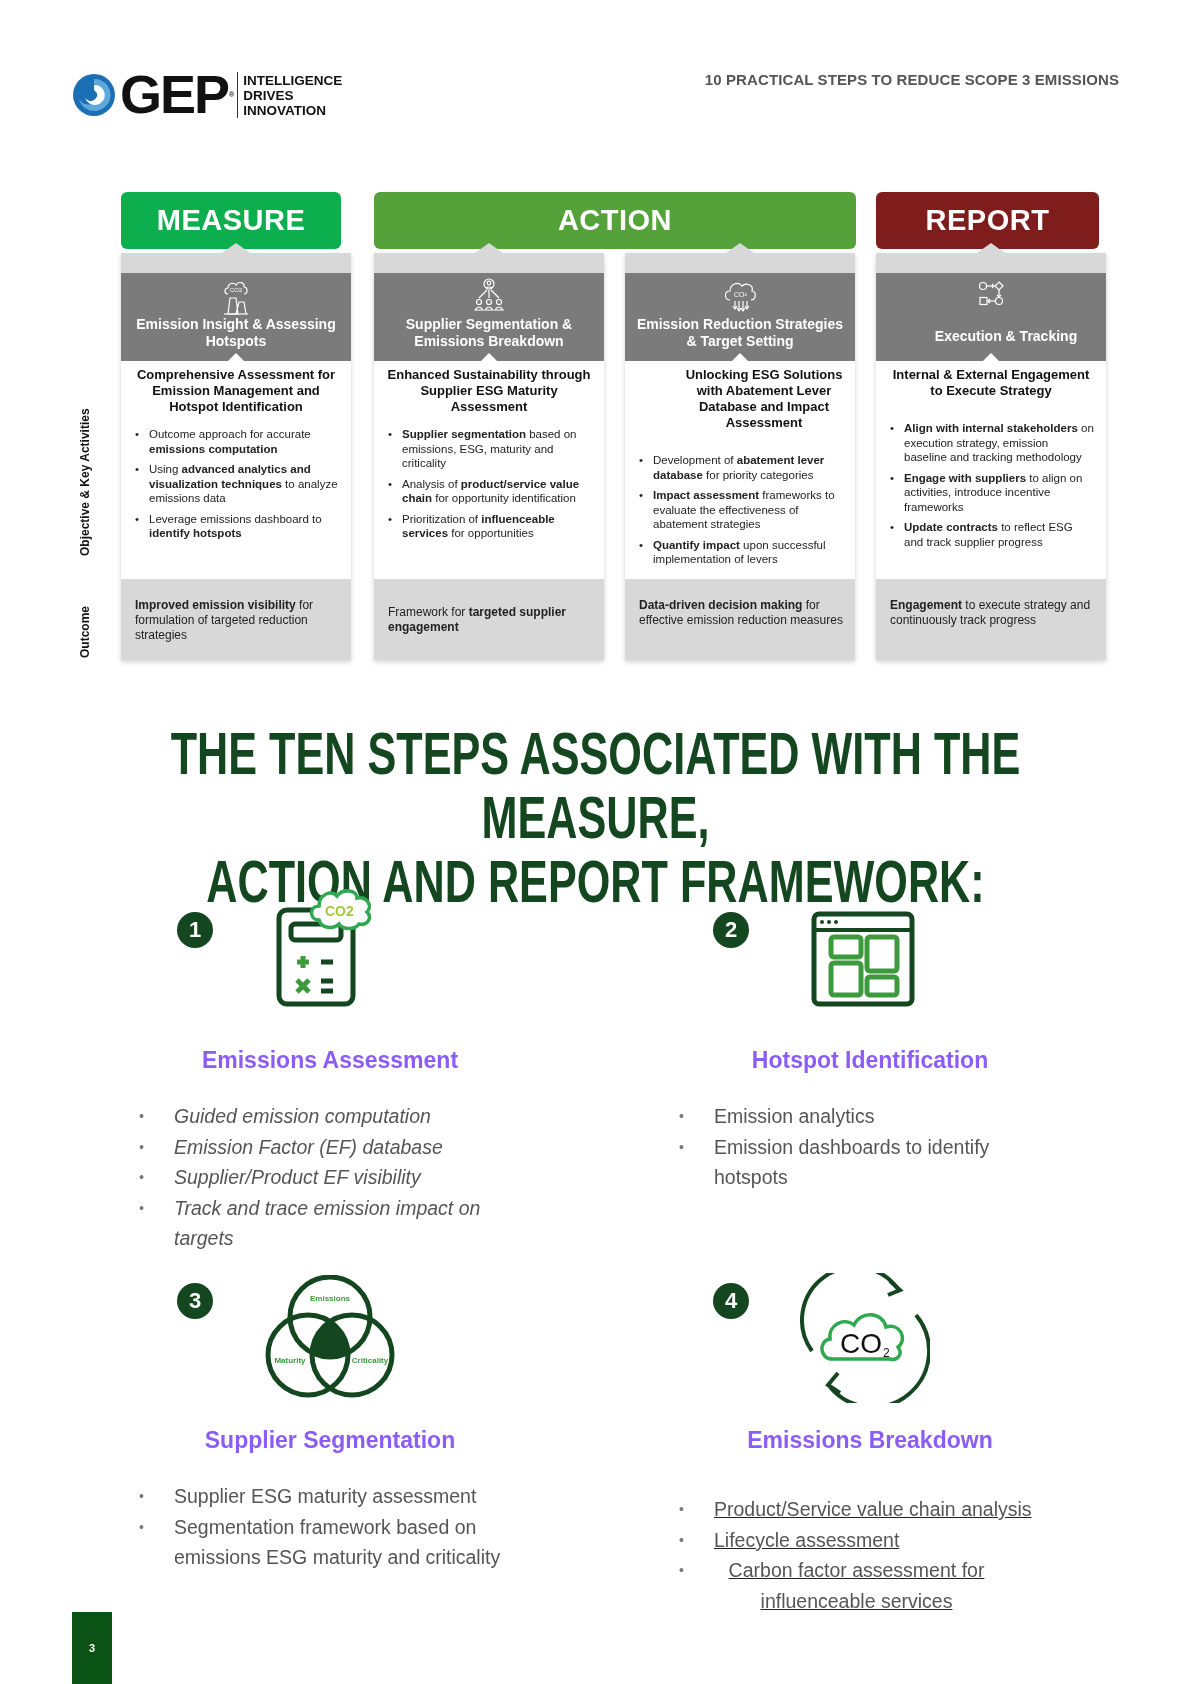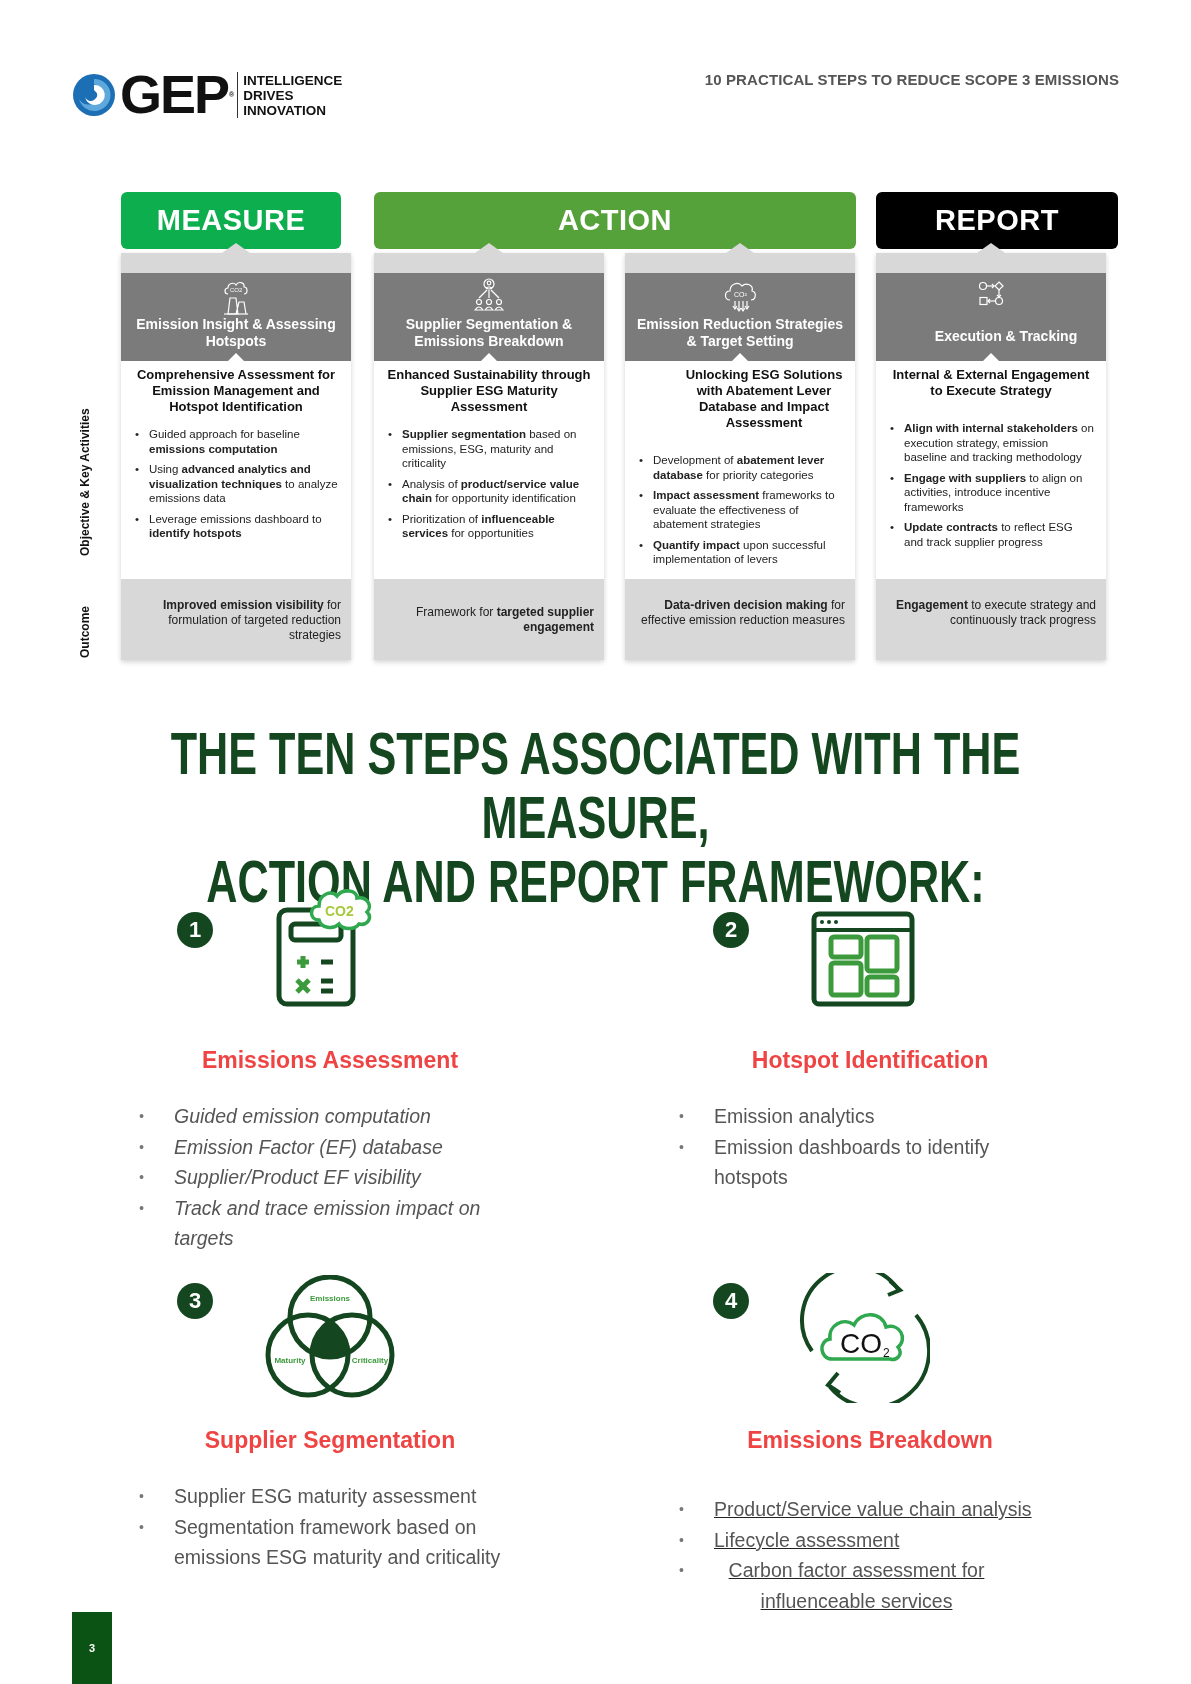--- a/index.html
+++ b/index.html
@@ -22,30 +22,30 @@
   .col .head { position: absolute; top: 20px; left: 0; right: 0; height: 88px; background: #7b7b7b; color: #fff; text-align: center; }
   .col .head .icon { display: block; margin: 3px auto 0; width: 40px; height: 40px; }
   .col .head .htitle { font-size: 14px; font-weight: 700; line-height: 17px; padding: 0 6px; }
   .col .head .tri2 { position: absolute; bottom: 0; left: 50%; margin-left: -8px; width: 0; height: 0; border-left: 8px solid transparent; border-right: 8px solid transparent; border-bottom: 8px solid #fff; }
   .col .body { position: absolute; top: 108px; left: 0; right: 0; height: 218px; background: #fff; padding: 6px 12px 0 12px; }
   .col .obj { font-size: 13px; font-weight: 700; text-align: center; line-height: 16px; color: #111; margin-bottom: 12px; }
   .col ul { list-style: none; }
   .col li { font-size: 11.5px; line-height: 14.5px; color: #222; position: relative; padding-left: 16px; margin-bottom: 6px; }
   .col li::before { content: "•"; position: absolute; left: 2px; top: 0; }
   .col li b { font-weight: 700; }
-  .col .outcome { position: absolute; top: 340px; left: 14px; right: 10px; font-size: 12px; line-height: 15px; color: #222; text-align: right; }
+  .col .outcome { position: absolute; top: 340px; left: 14px; right: 10px; font-size: 12px; line-height: 15px; color: #222; }
   .vlabel { position: absolute; font-size: 12px; font-weight: 700; color: #111; transform: rotate(-90deg); transform-origin: left top; white-space: nowrap; }
 
   
   .bigtitle { position: absolute; top: 722px; left: 0; width: 1191px; text-align: center; color: #14471f; font-family: "Liberation Sans Narrow", "Liberation Sans", sans-serif; font-weight: 700; font-size: 60px; line-height: 64px; transform: scaleX(0.72); transform-origin: center top; letter-spacing: 0px; }
 
   
   .step-num { position: absolute; width: 36px; height: 36px; border-radius: 50%; background: #14471f; color: #fff; font-weight: 700; font-size: 22px; display: flex; align-items: center; justify-content: center; }
   .step-icon { position: absolute; }
-  .step-title { position: absolute; font-size: 23px; font-weight: 700; color: #ef4444; text-align: center; }
+  .step-title { position: absolute; font-size: 23px; font-weight: 700; color: #8b5cf6; text-align: center; }
   .step-list { position: absolute; list-style: none; }
   .step-list li { position: relative; padding-left: 35px; font-size: 19.5px; line-height: 30.5px; color: #555; }
   .step-list li::before { content: "•"; position: absolute; left: 0; top: 0; font-size: 14px; color: #777; }
 
   .page-num { position: absolute; left: 72px; top: 1612px; width: 40px; height: 72px; background: #0a5314; color: #fff; font-size: 11px; font-weight: 700; display: flex; align-items: center; justify-content: center; }
 </style>
 </head>
 <body>
 
 <div class="logo">
@@ -63,38 +63,38 @@
     <div>INNOVATION</div>
   </div>
 </div>
 <div class="doc-title">10 PRACTICAL STEPS TO REDUCE SCOPE 3 EMISSIONS</div>
 
 <div class="vlabel" style="left:78px; top:556px;">Objective &amp; Key Activities</div>
 <div class="vlabel" style="left:78px; top:658px;">Outcome</div>
 
 <div class="phase" style="left:121px; width:220px; background:#0cae4e;">MEASURE</div>
 <div class="phase" style="left:374px; width:482px; background:#55a13a;">ACTION</div>
-<div class="phase" style="left:876px; width:242px; background:#000000;">REPORT</div>
+<div class="phase" style="left:876px; width:223px; background:#7f1d1d;">REPORT</div>
 
 <div class="col" style="left:121px;">
   <div class="tri"></div>
   <div class="head">
     <svg class="icon" viewBox="0 0 40 40" fill="none" stroke="#fff" stroke-width="1.2">
       <path d="M12 18 C8 18 8 12 12 12 C12 7 18 6 20 9 C22 5 29 6 28 11 C32 11 32 18 28 18"></path>
       <text x="14" y="16" font-size="6" fill="#fff" stroke="none" font-family="Liberation Sans, sans-serif">CO2</text>
       <path d="M12 38 L14 22 L20 22 L22 38 Z M20 38 L23 26 L28 26 L30 38"></path>
       <line x1="8" y1="38" x2="32" y2="38"></line>
     </svg>
     <div class="htitle">Emission Insight &amp; Assessing Hotspots</div>
     <div class="tri2"></div>
   </div>
   <div class="body">
     <div class="obj">Comprehensive Assessment for Emission Management and Hotspot Identification</div>
     <ul>
-      <li><span>Guided approach for baseline </span><b>emissions computation</b><span></span></li>
+      <li><span>Outcome approach for accurate </span><b>emissions computation</b><span></span></li>
       <li><span>Using </span><b>advanced analytics and visualization techniques</b><span> to analyze emissions data</span></li>
       <li><span>Leverage emissions dashboard to </span><b>identify hotspots</b><span></span></li>
     </ul>
   </div>
   <div class="outcome" style="top:345px;"><span></span><b>Improved emission visibility</b><span> for formulation of targeted reduction strategies</span></div>
 </div>
 
 <div class="col" style="left:374px;">
   <div class="tri"></div>
   <div class="head">

